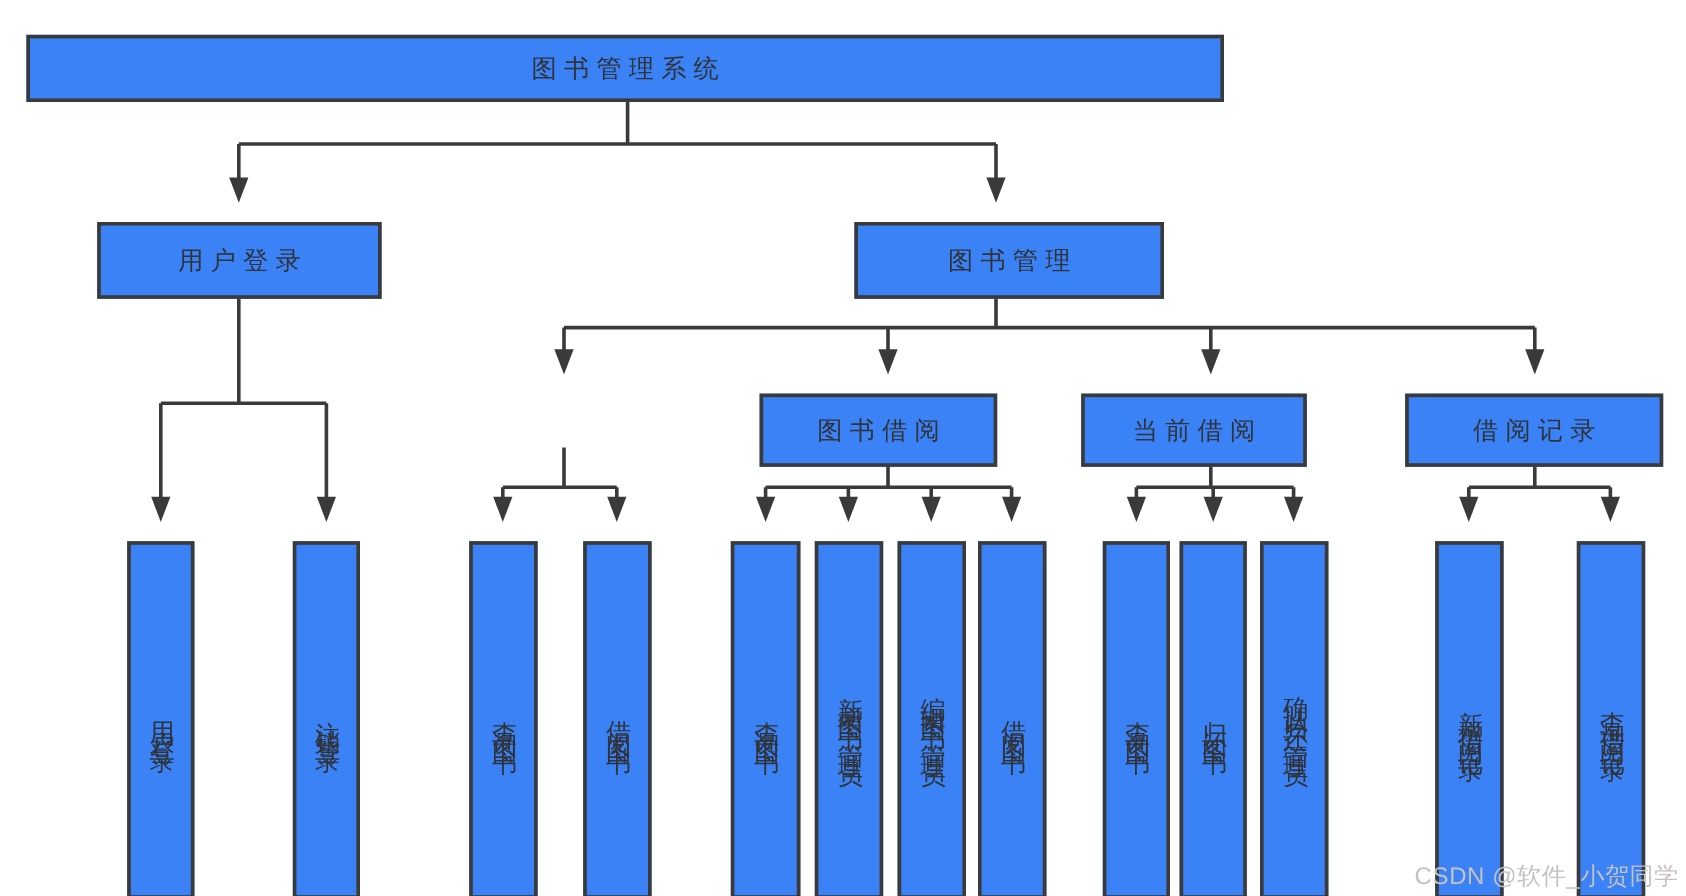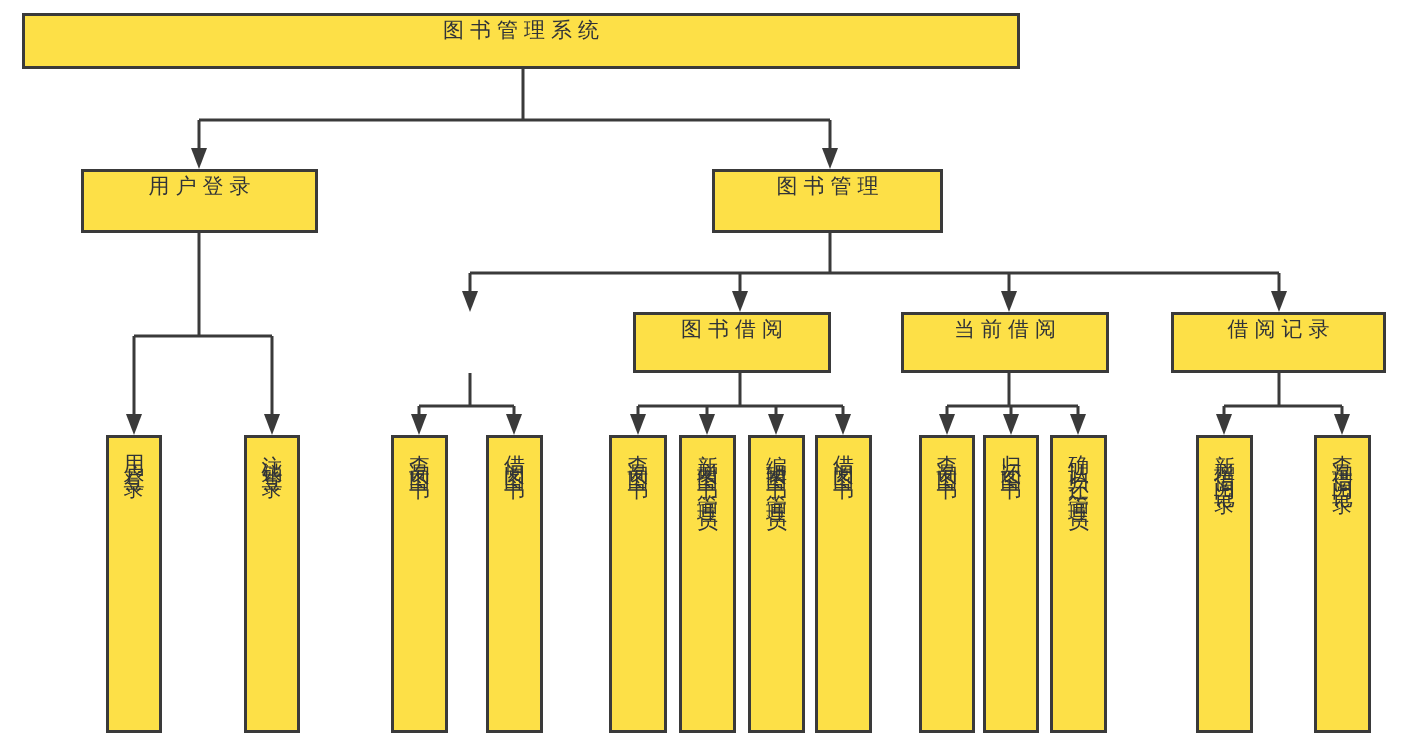--- a/index.html
+++ b/index.html
@@ -1,22 +1,22 @@
 <!DOCTYPE html>
 <html style="--line: #3a3a3a; --text: #303338; --wm: #c6c1c1; --bg: #ffffff;"><head>
 <meta charset="utf-8">
 <style>
   html,body{margin:0;padding:0;background:#fff;}
   body{width:1405px;height:747px;position:relative;font-family:"Liberation Sans","DejaVu Sans",sans-serif;}
   .diagram{position:absolute;left:0;top:0;width:1405px;height:747px;background:var(--bg,#fff);overflow:hidden;}
   .connectors{position:absolute;left:0;top:0;z-index:1;}
   .connectors path{stroke:var(--line,#3a3a3a);stroke-width:3;fill:none;}
   .connectors polygon{fill:var(--line,#3a3a3a);}
-  .node{position:absolute;background:#fde047;border:3px solid var(--line,#3a3a3a);box-sizing:border-box;
-        display:flex;justify-content:center;color:var(--text,#303338);z-index:2;}
+  .node{position:absolute;background:#3b82f6;border:3px solid var(--line,#3a3a3a);box-sizing:border-box;
+        display:flex;align-items:center;justify-content:center;color:var(--text,#303338);z-index:2;margin-top:16px;}
   .hbox .label{font-size:21px;letter-spacing:6px;text-indent:6px;white-space:nowrap;}
   .vbox .label{writing-mode:vertical-rl;text-orientation:mixed;font-size:21px;letter-spacing:8px;
                line-height:1.15;white-space:nowrap;}
   .watermark{position:absolute;right:6px;bottom:3px;z-index:6;font-size:20px;letter-spacing:0.5px;
              color:var(--wm,#c6c1c1);white-space:nowrap;}
 </style>
 </head>
 <body>
 
 <div class="diagram">
@@ -54,28 +54,28 @@
     <polygon points="1334,414 1350,414 1342,435"></polygon>
   </svg>
 
   <div class="node hbox" style="left:22px;top:13px;width:998px;height:56px;">
     <span class="label">图书管理系统</span>
   </div>
 
   <div class="node hbox" style="left:81px;top:169px;width:237px;height:64px;">
     <span class="label">用户登录</span>
   </div>
-  <div class="node hbox" style="left:712px;top:169px;width:231px;height:64px;">
+  <div class="node hbox" style="left:712px;top:169px;width:258px;height:64px;">
     <span class="label">图书管理</span>
   </div>
 
   <div class="node hbox" style="left:633px;top:312px;width:198px;height:61px;">
     <span class="label">图书借阅</span>
   </div>
-  <div class="node hbox" style="left:901px;top:312px;width:208px;height:61px;font-family:Liberation Serif, serif;">
+  <div class="node hbox" style="left:901px;top:312px;width:188px;height:61px;font-family:Liberation Serif, serif;">
     <span class="label">当前借阅</span>
   </div>
   <div class="node hbox" style="left:1171px;top:312px;width:215px;height:61px;">
     <span class="label">借阅记录</span>
   </div>
 
   <div class="node vbox" style="left:106px;top:435px;width:56px;height:298px;">
     <span class="label">用户登录</span>
   </div>
   <div class="node vbox" style="left:244px;top:435px;width:56px;height:298px;">
@@ -112,13 +112,14 @@
     <span class="label">确认归还（管理员）</span>
   </div>
 
   <div class="node vbox" style="left:1196px;top:435px;width:57px;height:298px;">
     <span class="label">新增借阅记录</span>
   </div>
   <div class="node vbox" style="left:1314px;top:435px;width:57px;height:298px;">
     <span class="label">查询借阅记录</span>
   </div>
 
+  <div class="watermark">CSDN @软件_小贺同学</div>
 </div>
 
 </body></html>

